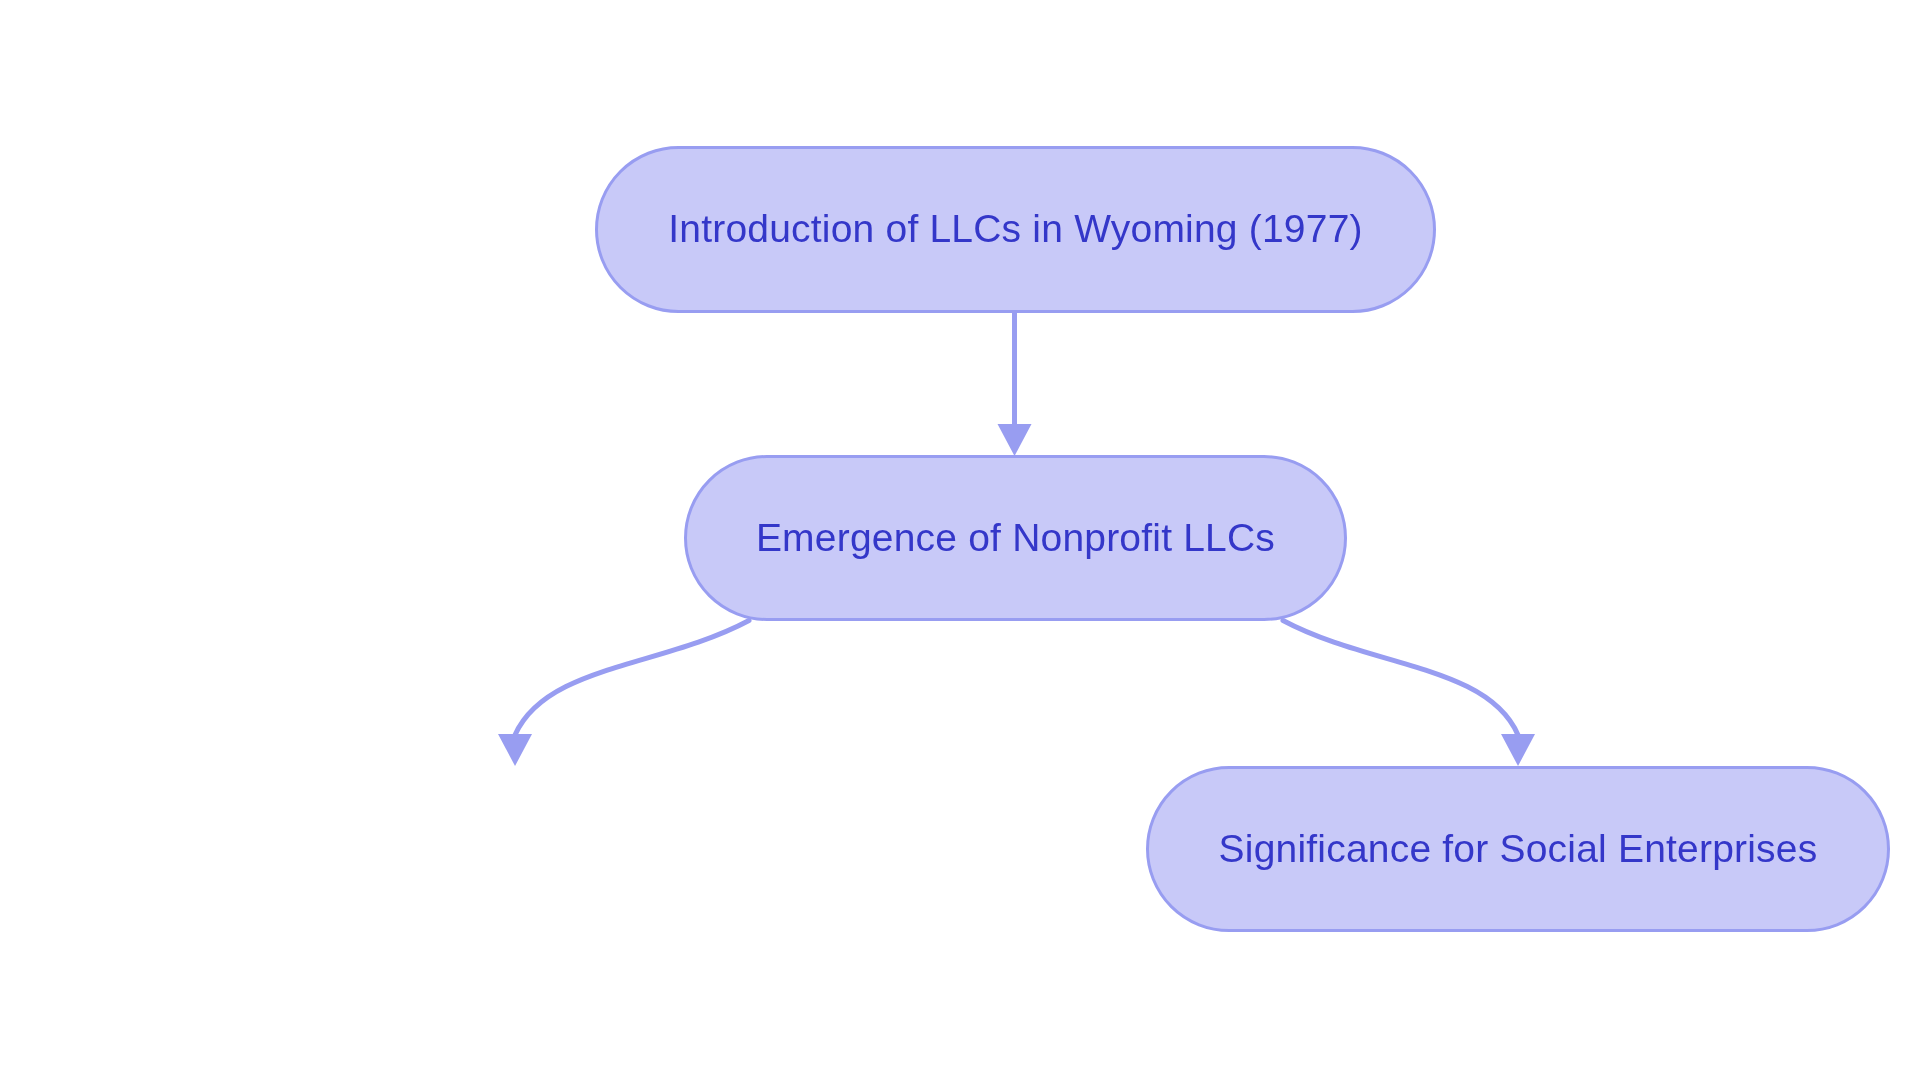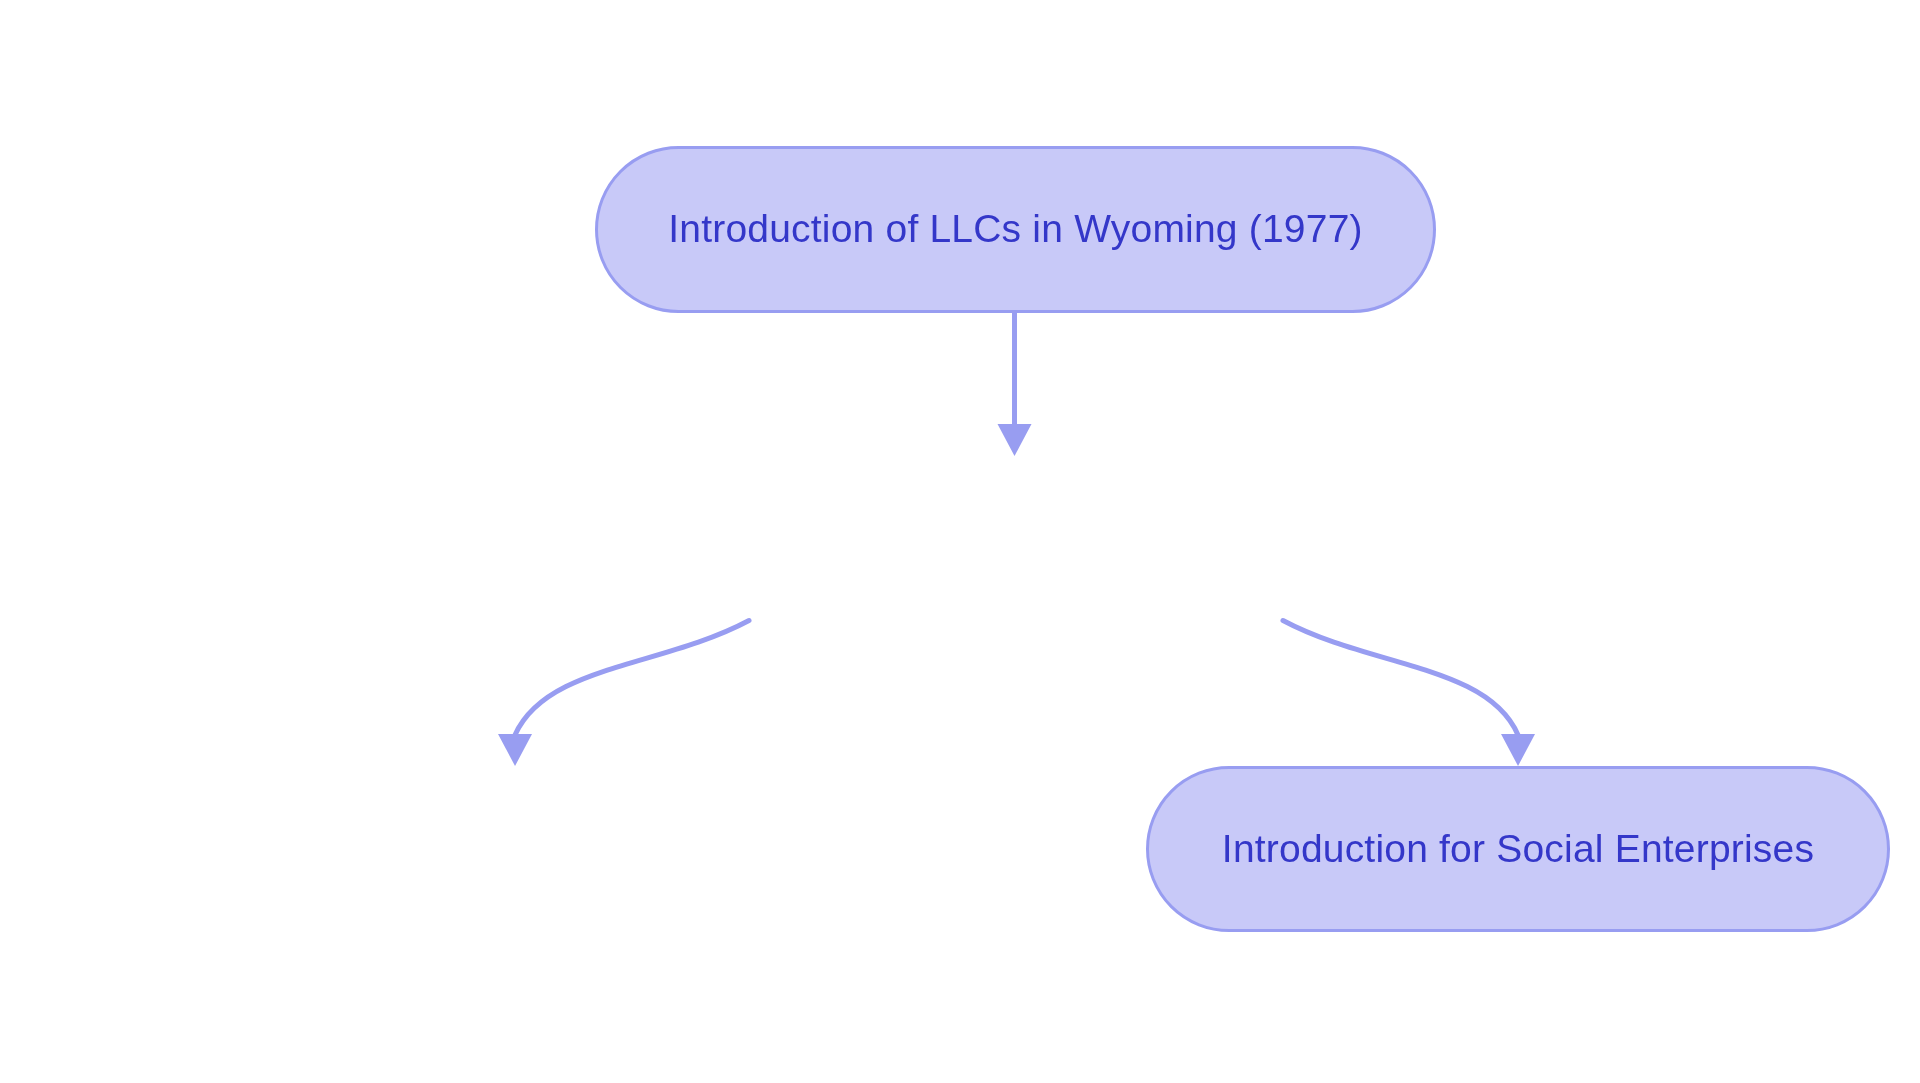--- a/index.html
+++ b/index.html
@@ -78,19 +78,22 @@
     <g>
       <path class="edge-line" d="M 1283 620.5 C 1370 667, 1488 665, 1518 735"></path>
       <polygon class="edge-arrowhead" points="1501,734 1535,734 1518,766"></polygon>
     </g>
   </svg>
 
   <div class="node node-1">
     <span class="node-label">Introduction of LLCs in Wyoming (1977)</span>
   </div>
 
+  <div class="node node-2">
+    <span class="node-label">Emergence of Nonprofit LLCs</span>
+  </div>
 
 
   <div class="node node-4">
-    <span class="node-label">Introduction for Social Enterprises</span>
+    <span class="node-label">Significance for Social Enterprises</span>
   </div>
 
 </div>
 
 </body></html>

